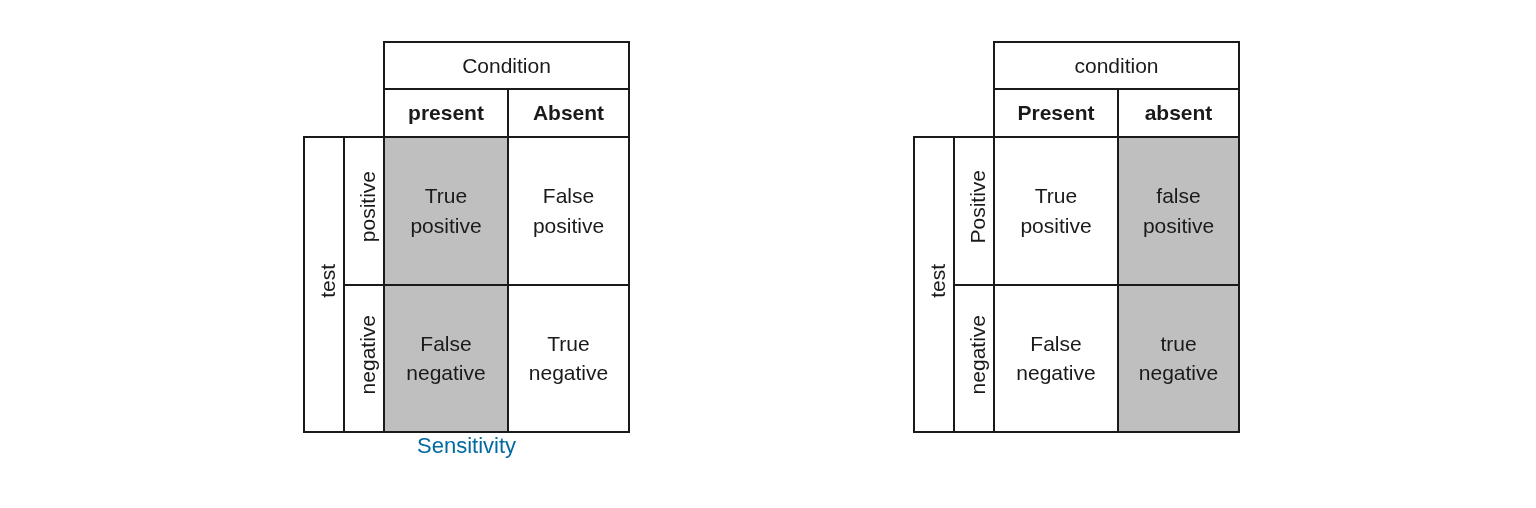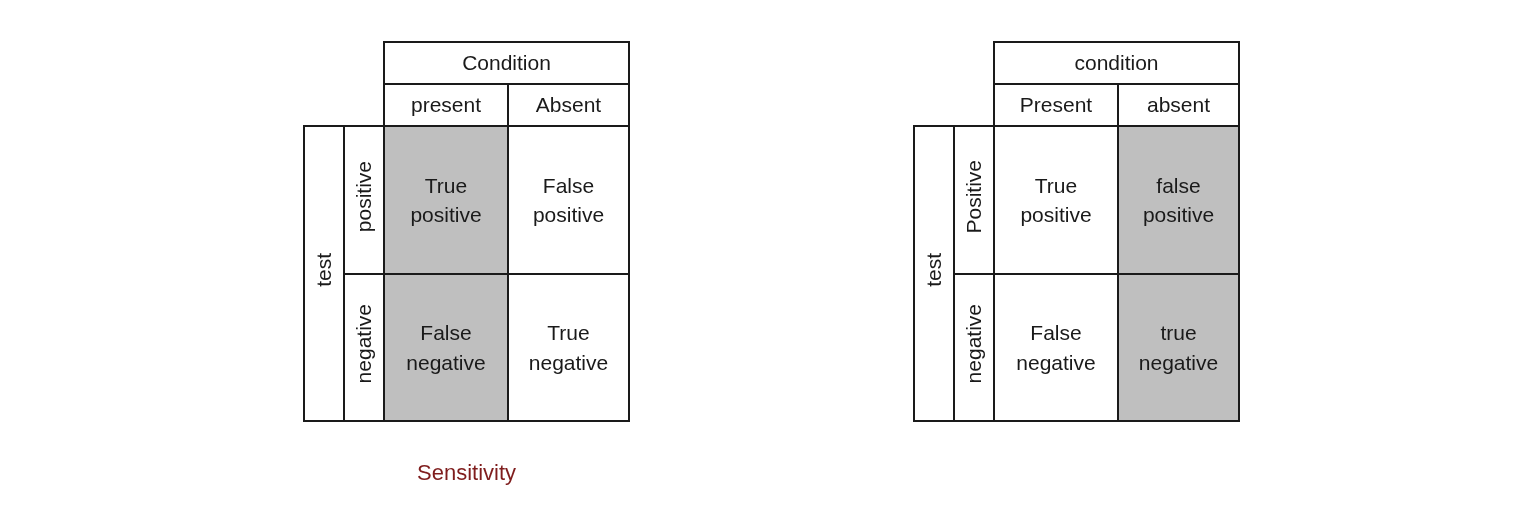--- a/index.html
+++ b/index.html
@@ -26,48 +26,47 @@
     border-collapse: collapse;
     table-layout: fixed;
     width: 325px;
   }
   table.matrix td {
     border: 2px solid #1a1a1a;
     text-align: center;
     vertical-align: middle;
     font-size: 21px;
     line-height: 1.4;
-    padding: 0;
+    padding: 8px;
     overflow: hidden;
   }
   table.matrix td.empty {
     border: none;
     background: transparent;
   }
   table.matrix tr.r-cond  { height: 42px; }
-  table.matrix tr.r-heads { height: 42px; }
+  table.matrix tr.r-heads { height: 42px; font-weight: bold; }
   table.matrix tr.r-data1 { height: 148px; }
   table.matrix tr.r-data2 { height: 147px; }
 
   td.cell { white-space: pre-line; background: #ffffff; }
 
   td.vlab { background: #ffffff; }
   .vtext {
     display: inline-block;
     writing-mode: vertical-rl;
     transform: rotate(180deg);
     font-size: 21px;
     white-space: nowrap;
   }
 
   .caption {
-    margin-top: 38px;
     text-align: center;
     font-size: 22px;
-    color: #7f1d1d;
+    color: #0369a1;
   }
 </style>
 </head>
 <body>
 
 <div class="figure left">
   <table class="matrix">
     <colgroup>
       <col style="width:40px">
         <col style="width:40px">

